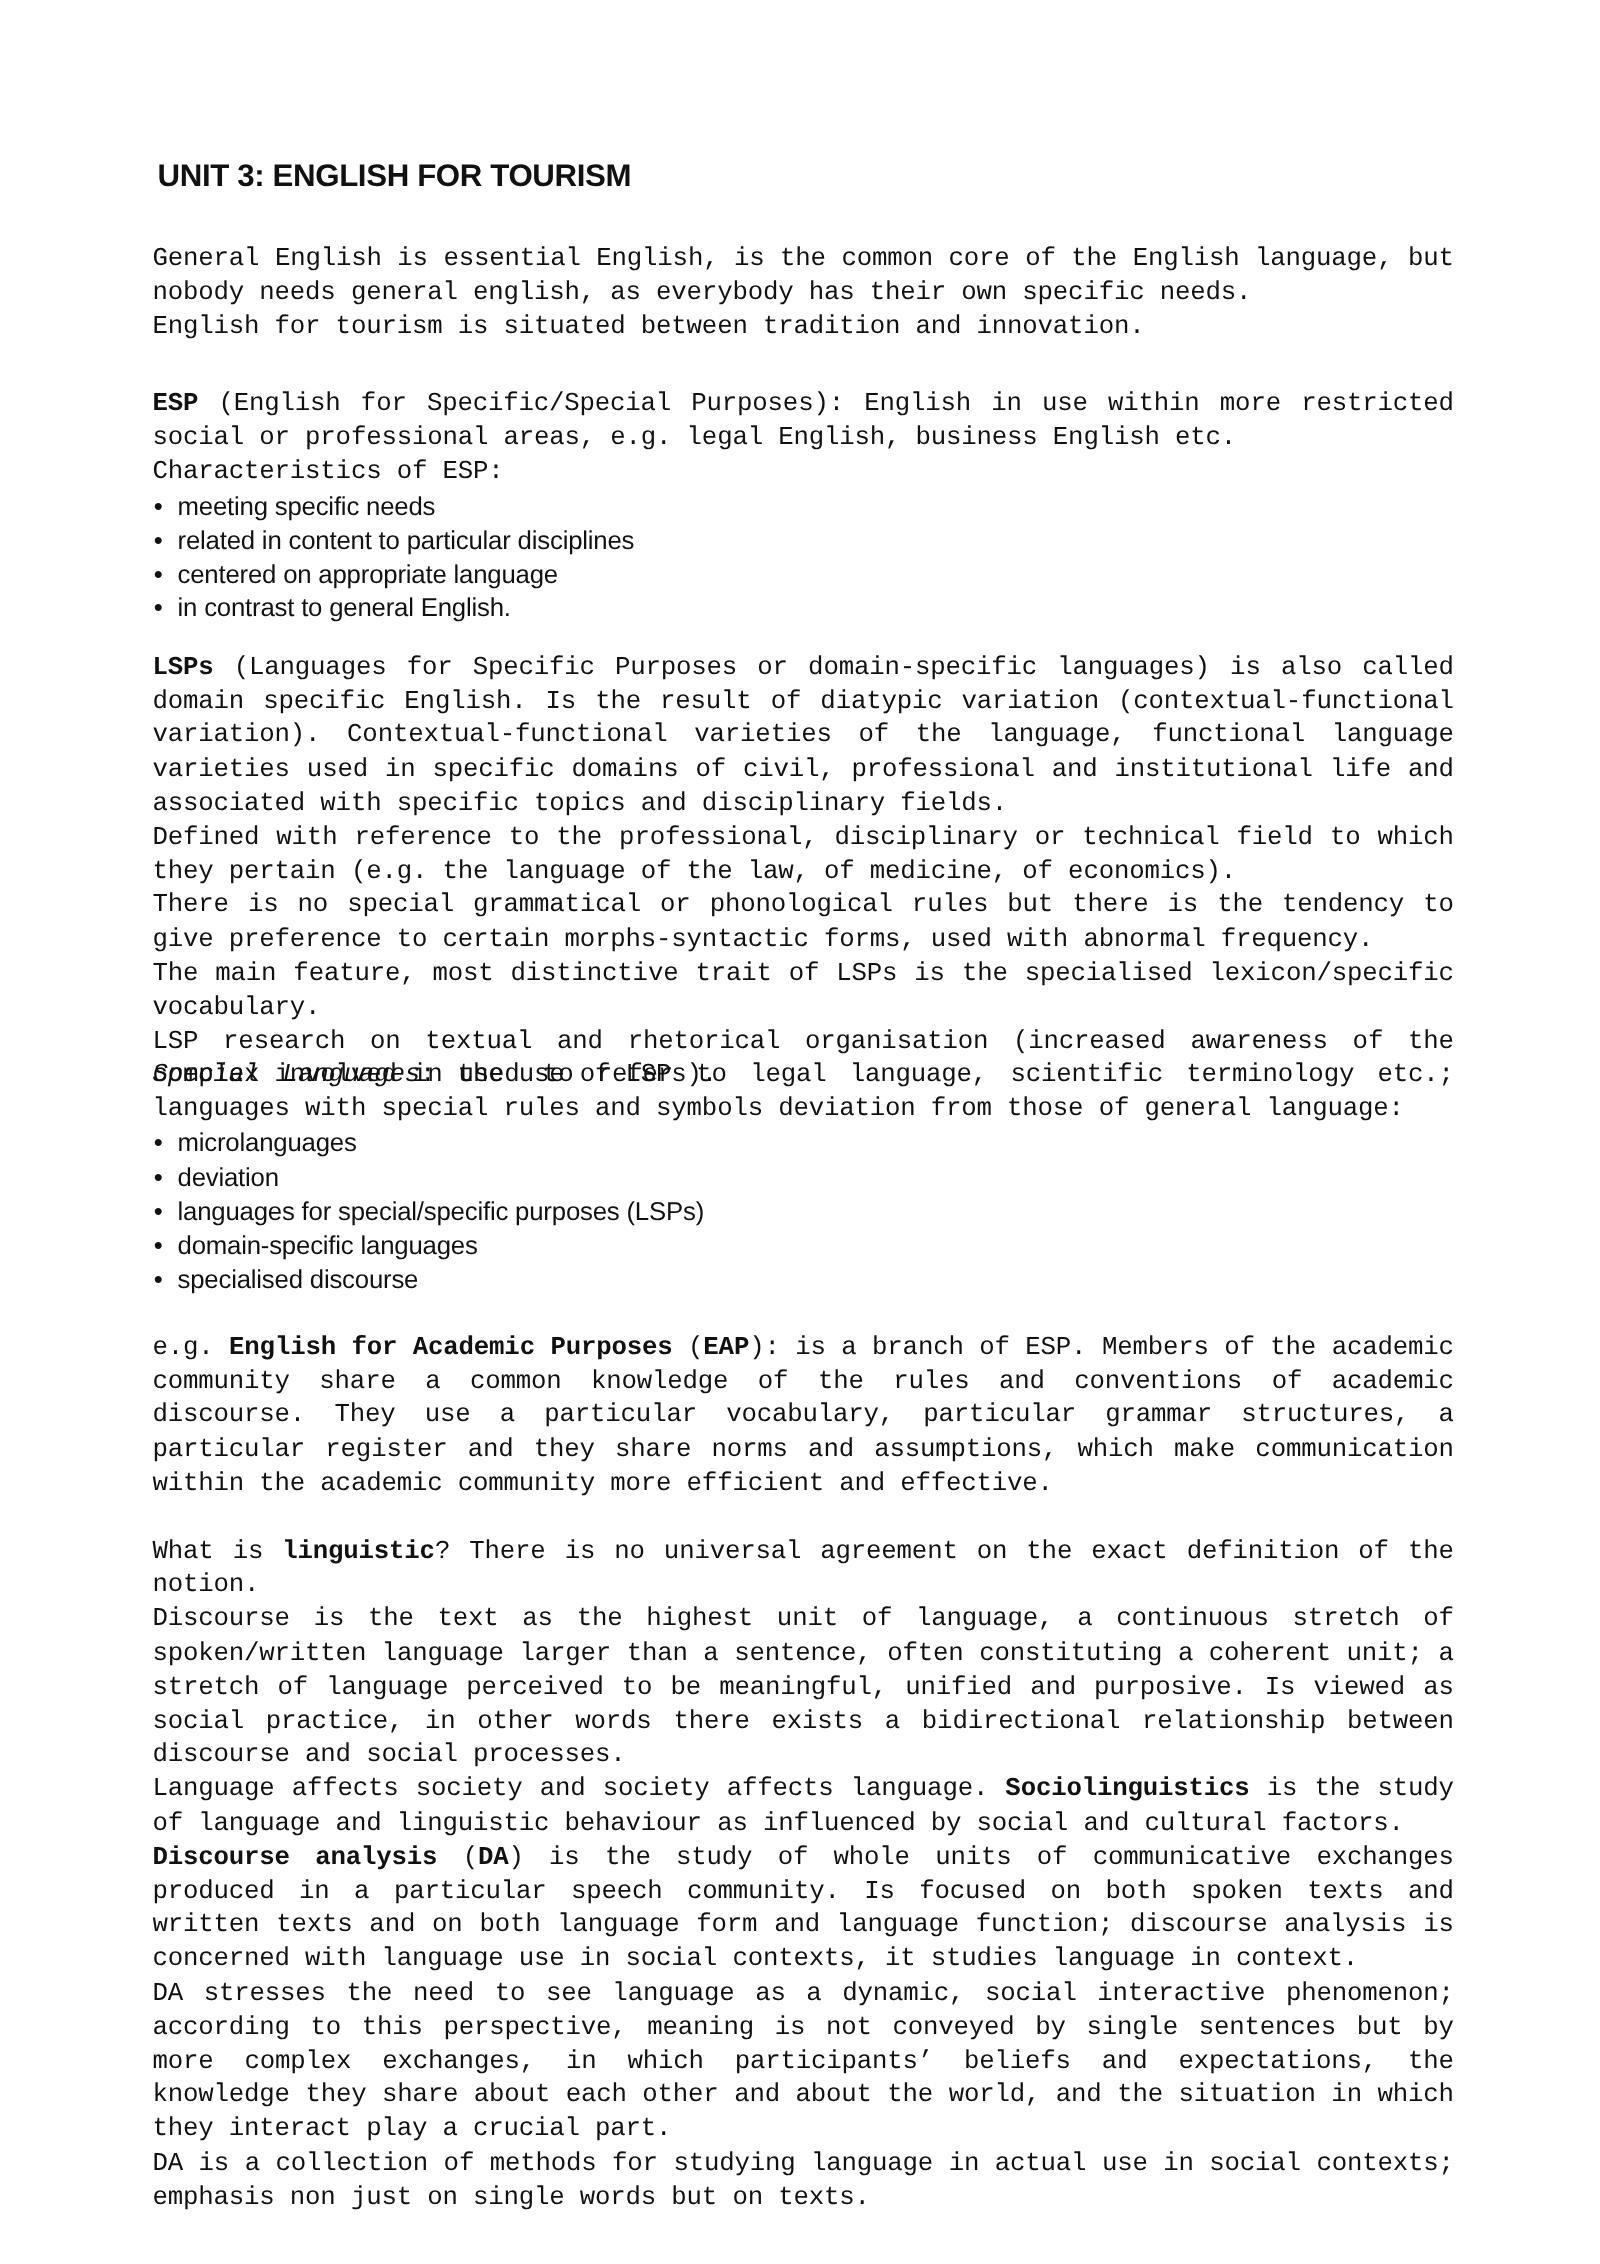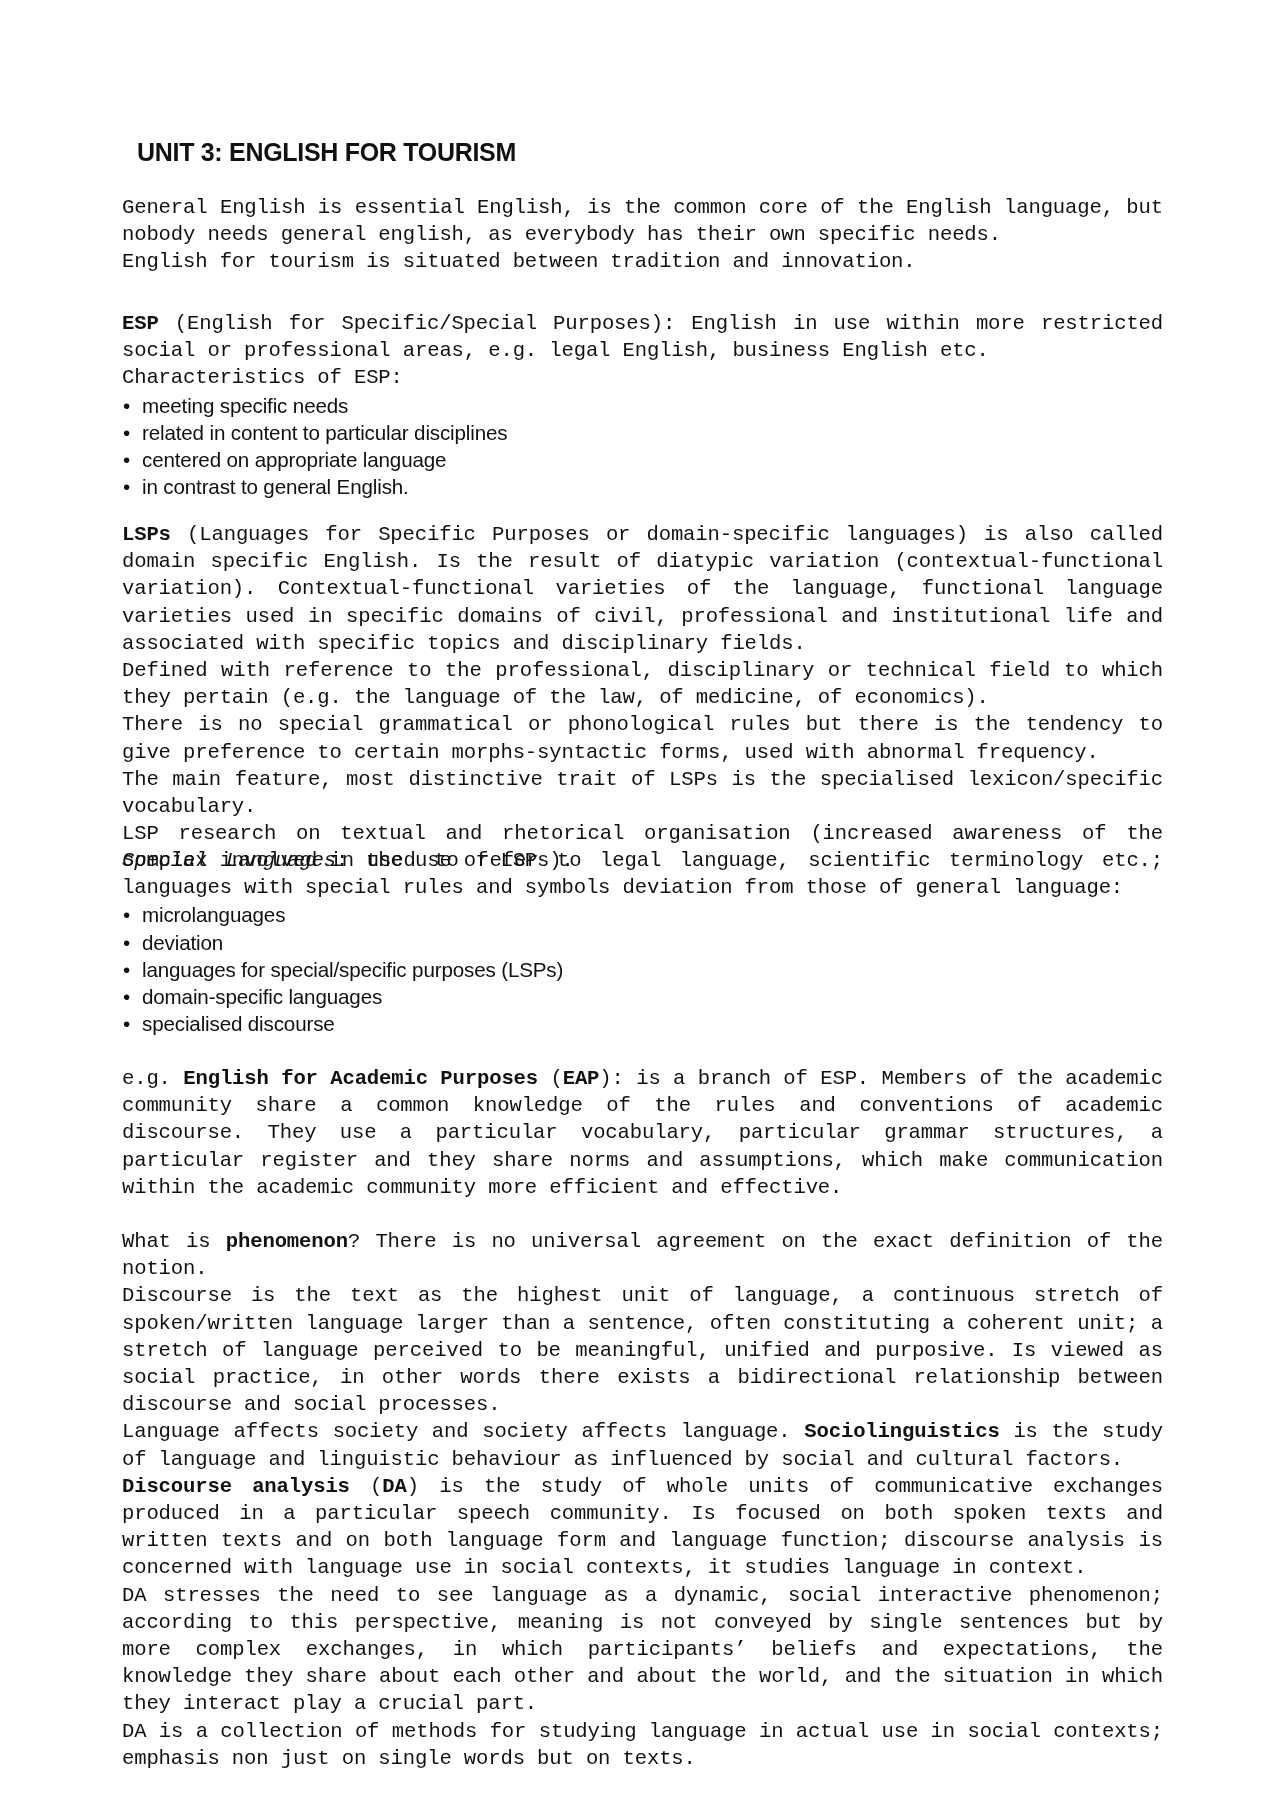--- a/index.html
+++ b/index.html
@@ -1,20 +1,20 @@
 <!DOCTYPE html>
 <html><head>
 <meta charset="utf-8">
 <style>
   html, body { margin: 0; padding: 0; background: #ffffff; }
   body { width: 1280px; height: 1811px; position: relative; overflow: hidden;
          font-family: "Liberation Sans", sans-serif; color: #111111; }
   .page { position: absolute; left: 122px; top: 0; width: 1041px; }
   .title { position: absolute; left: 0; top: 122px; font-size: 25px; font-weight: bold;
-           letter-spacing: -0.3px; margin: 15px; line-height: 30px; }
+           letter-spacing: -0.3px; margin: 4px; line-height: 30px; }
   .block { position: absolute; left: 0; width: 1041px; font-size: 20.6px; line-height: 27.2px;
            letter-spacing: -0.15px; }
   .block p { margin: 0; text-align: justify; font-family: Liberation Mono, monospace; }
   .block p.last { text-align-last: left; }
   ul.bullets { list-style: none; margin: 0; padding: 0; }
   ul.bullets li { position: relative; padding-left: 20px; line-height: 27.2px; }
   ul.bullets li::before { content: "\2022"; position: absolute; left: 1px; top: 0; }
   b { font-weight: bold; }
   i { font-style: italic; }
 </style>
@@ -58,21 +58,21 @@
       <li>domain-specific languages</li>
       <li>specialised discourse</li>
     </ul>
   </div>
 
   <div class="block" style="top:1065px">
     <p class="last"><span>e.g. </span><b>English for Academic Purposes</b><span> (</span><b>EAP</b><span>): is a branch of ESP. Members of the academic community share a common knowledge of the rules and conventions of academic discourse. They use a particular vocabulary, particular grammar structures, a particular register and they share norms and assumptions, which make communication within the academic community more efficient and effective.</span></p>
   </div>
 
   <div class="block" style="top:1228px">
-    <p class="last"><span>What is </span><b>phenomenon</b><span>? There is no universal agreement on the exact definition of the notion.</span></p>
+    <p class="last"><span>What is </span><b>linguistic</b><span>? There is no universal agreement on the exact definition of the notion.</span></p>
     <p class="last">Discourse is the text as the highest unit of language, a continuous stretch of spoken/written language larger than a sentence, often constituting a coherent unit; a stretch of language perceived to be meaningful, unified and purposive. Is viewed as social practice, in other words there exists a bidirectional relationship between discourse and social processes.</p>
     <p class="last"><span>Language affects society and society affects language. </span><b>Sociolinguistics</b><span> is the study of language and linguistic behaviour as influenced by social and cultural factors.</span></p>
     <p class="last"><b>Discourse analysis</b><span> (</span><b>DA</b><span>) is the study of whole units of communicative exchanges produced in a particular speech community. Is focused on both spoken texts and written texts and on both language form and language function; discourse analysis is concerned with language use in social contexts, it studies language in context.</span></p>
     <p class="last">DA stresses the need to see language as a dynamic, social interactive phenomenon; according to this perspective, meaning is not conveyed by single sentences but by more complex exchanges, in which participants’ beliefs and expectations, the knowledge they share about each other and about the world, and the situation in which they interact play a crucial part.</p>
     <p class="last">DA is a collection of methods for studying language in actual use in social contexts; emphasis non just on single words but on texts.</p>
   </div>
 
 </div>
 
 </body></html>

